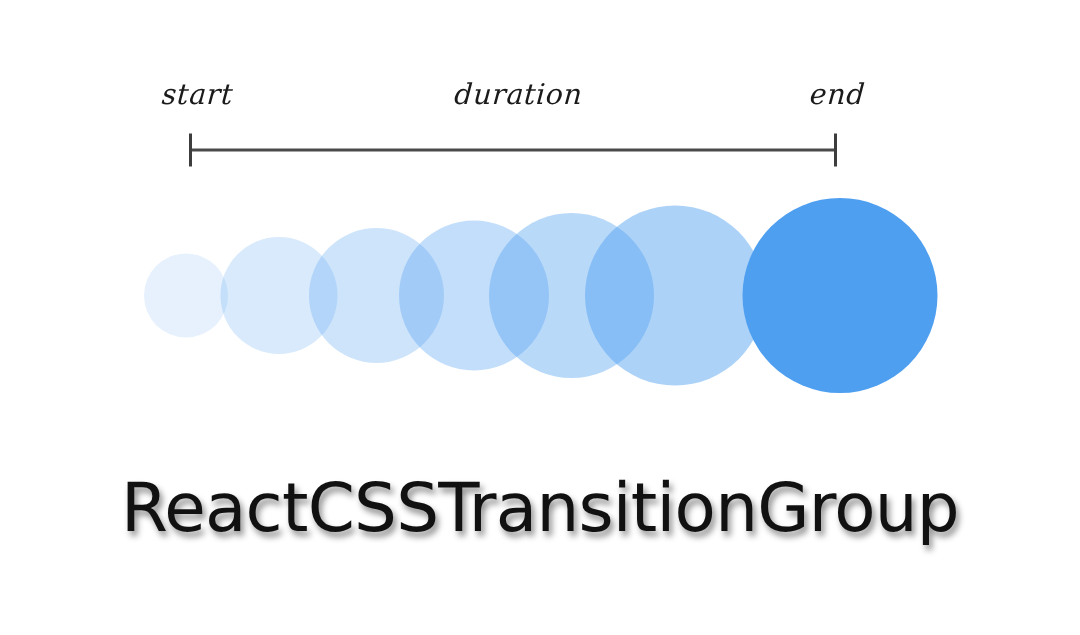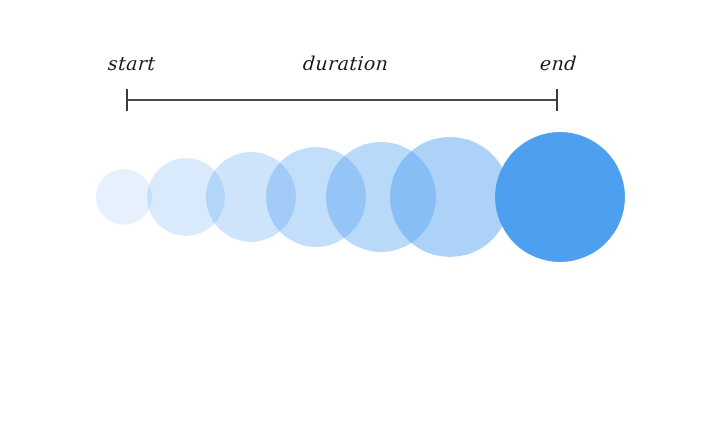--- a/index.html
+++ b/index.html
@@ -108,14 +108,15 @@
   <div id="circles">
       <div class="bubble" style="left: 96px; top: 169px; width: 56px; height: 56px; background: rgb(79, 159, 240); opacity: 0.14;"></div>
       <div class="bubble" style="left: 147px; top: 158px; width: 78px; height: 78px; background: rgb(79, 159, 240); opacity: 0.22;"></div>
       <div class="bubble" style="left: 206px; top: 152px; width: 90px; height: 90px; background: rgb(79, 159, 240); opacity: 0.28;"></div>
       <div class="bubble" style="left: 266px; top: 147px; width: 100px; height: 100px; background: rgb(79, 159, 240); opacity: 0.34;"></div>
       <div class="bubble" style="left: 326px; top: 142px; width: 110px; height: 110px; background: rgb(79, 159, 240); opacity: 0.4;"></div>
       <div class="bubble" style="left: 390px; top: 137px; width: 120px; height: 120px; background: rgb(79, 159, 240); opacity: 0.47;"></div>
       <div class="bubble" style="left: 495px; top: 132px; width: 130px; height: 130px; background: rgb(79, 159, 240); opacity: 1;"></div>
     </div>
 
+  <div id="caption" style="color: rgb(17, 17, 17);">ReactCSSTransitionGroup</div>
 
 </div>
 
 </body></html>

